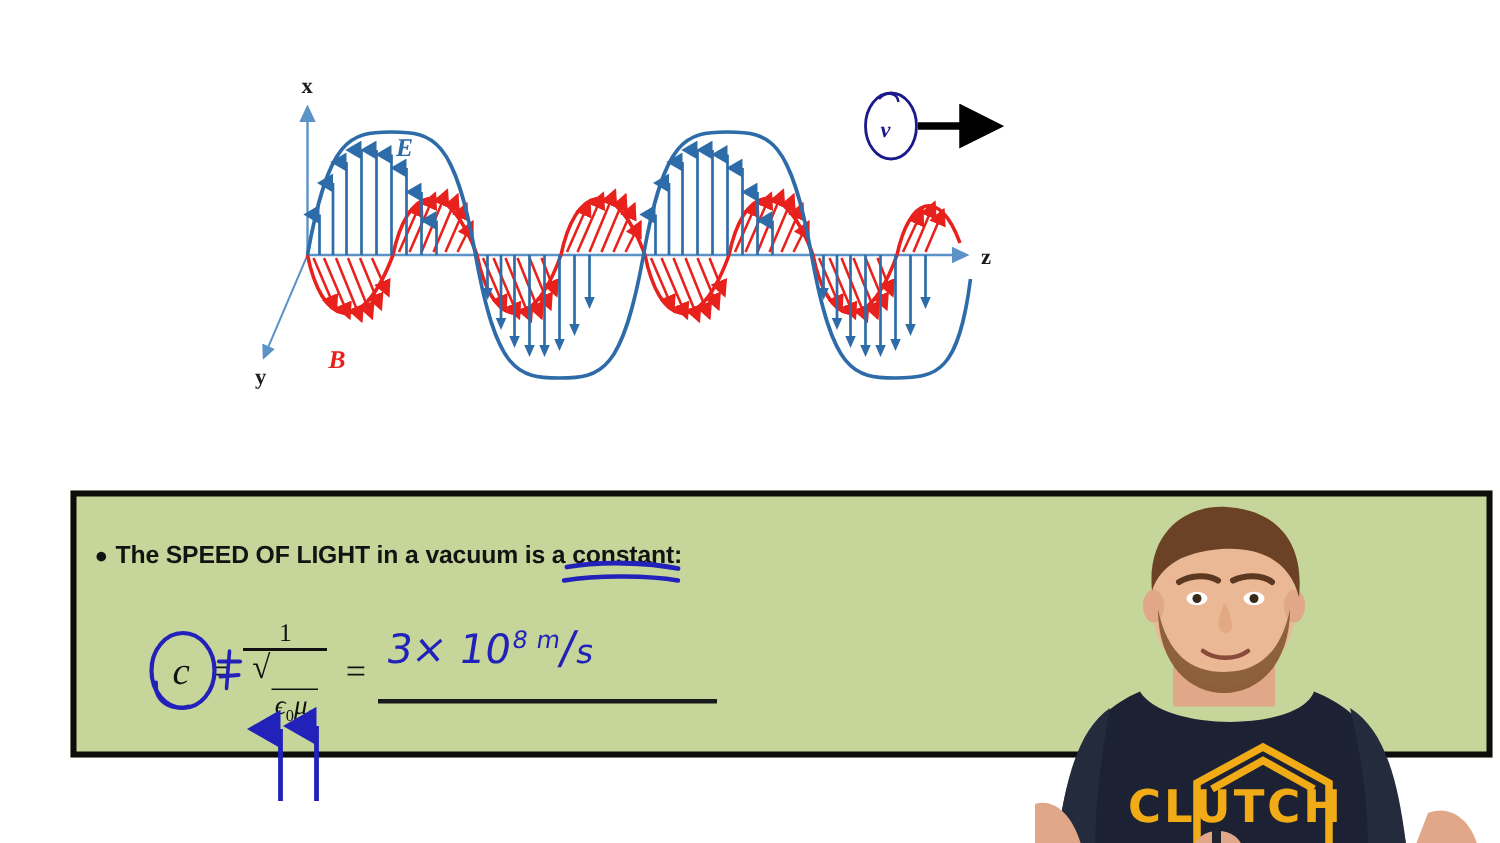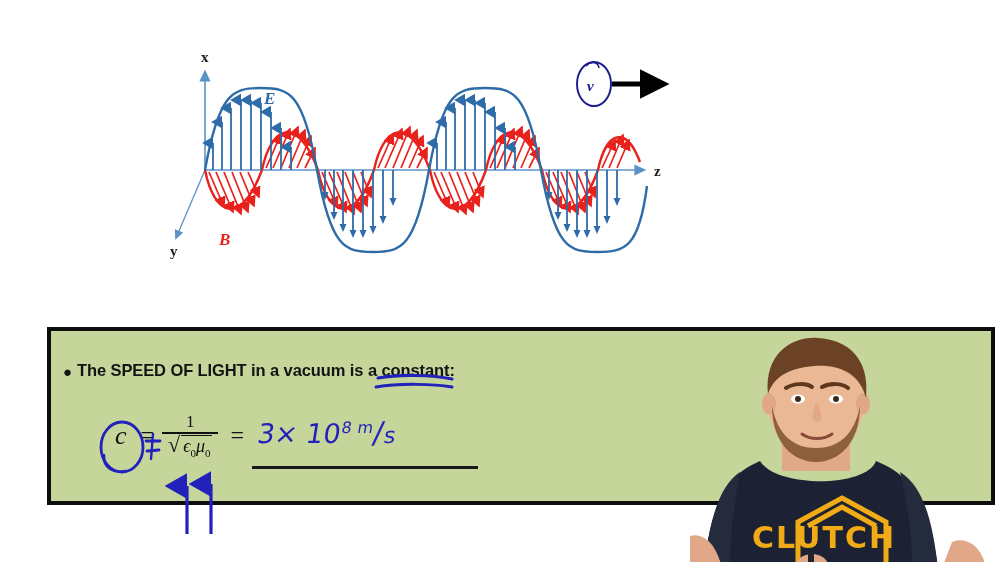--- a/index.html
+++ b/index.html
@@ -120,20 +120,21 @@
   }
   .sqrt-sym {
     font-size: 22px;
     line-height: 0.9;
     margin-right: 1px;
   }
   .radicand {
     border-top: 1.6px solid #111;
     padding: 1px 2px 0 2px;
     font-style: italic;
+    margin-top: 24px;
   }
   .radicand sub { font-style: normal; font-size: 11px; }
 
   
   #handwritten-result {
     position: absolute;
     left: 258px;
     top: 415px;
     font-family: "DejaVu Sans", sans-serif;
     font-size: 27px;

